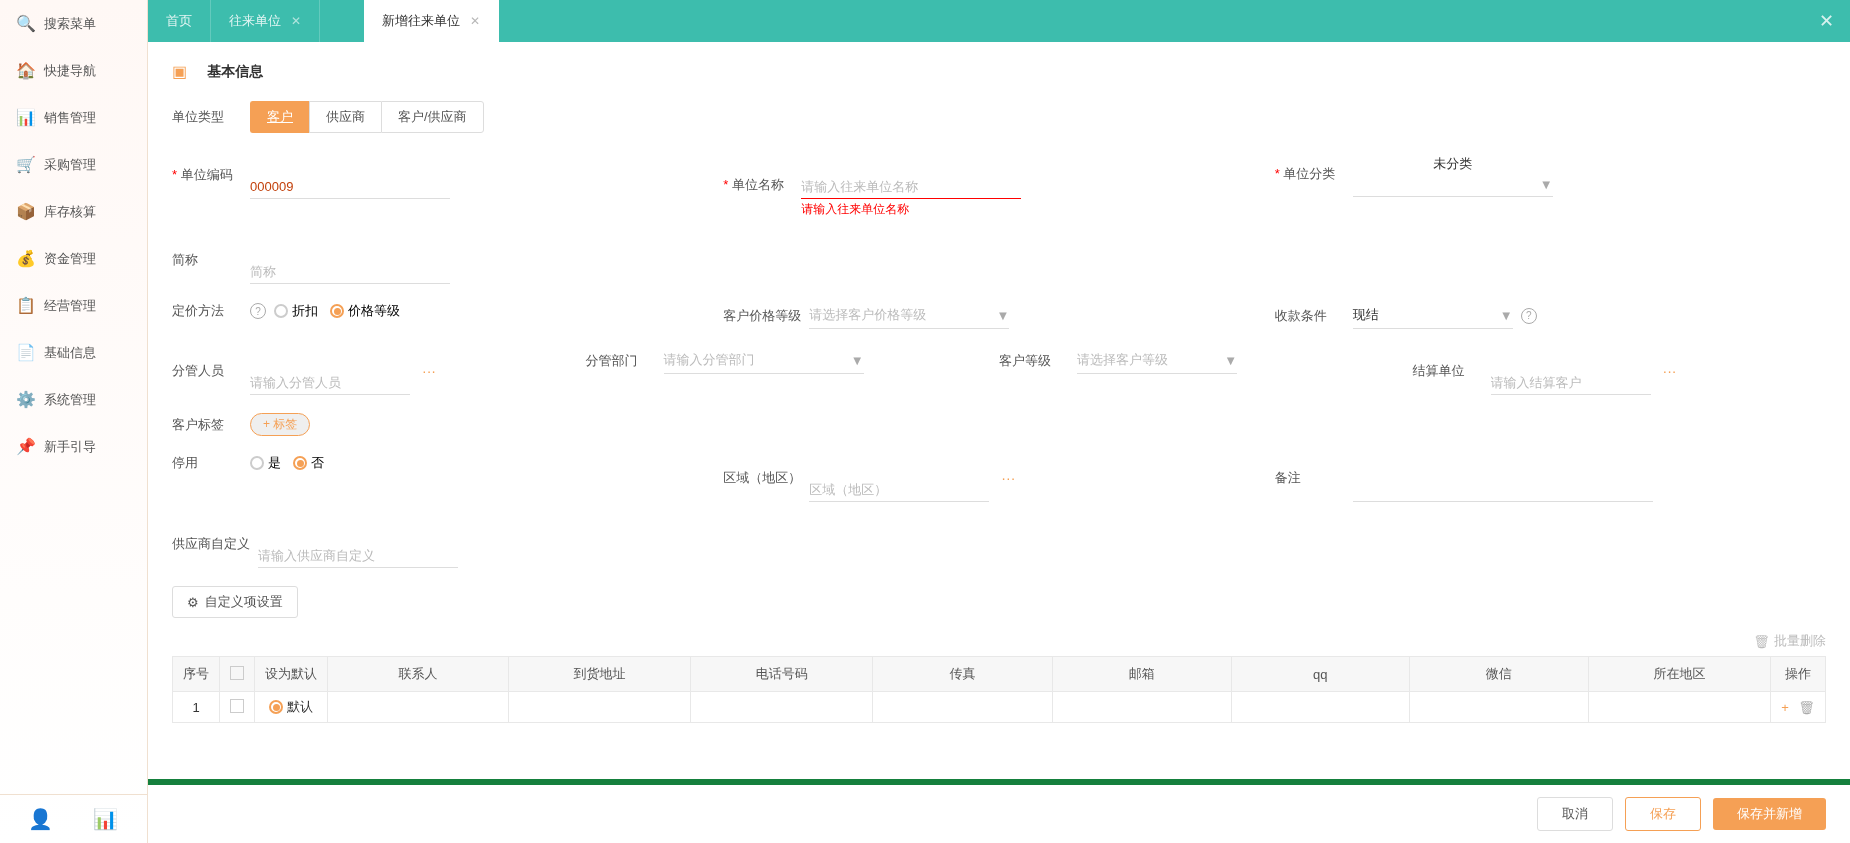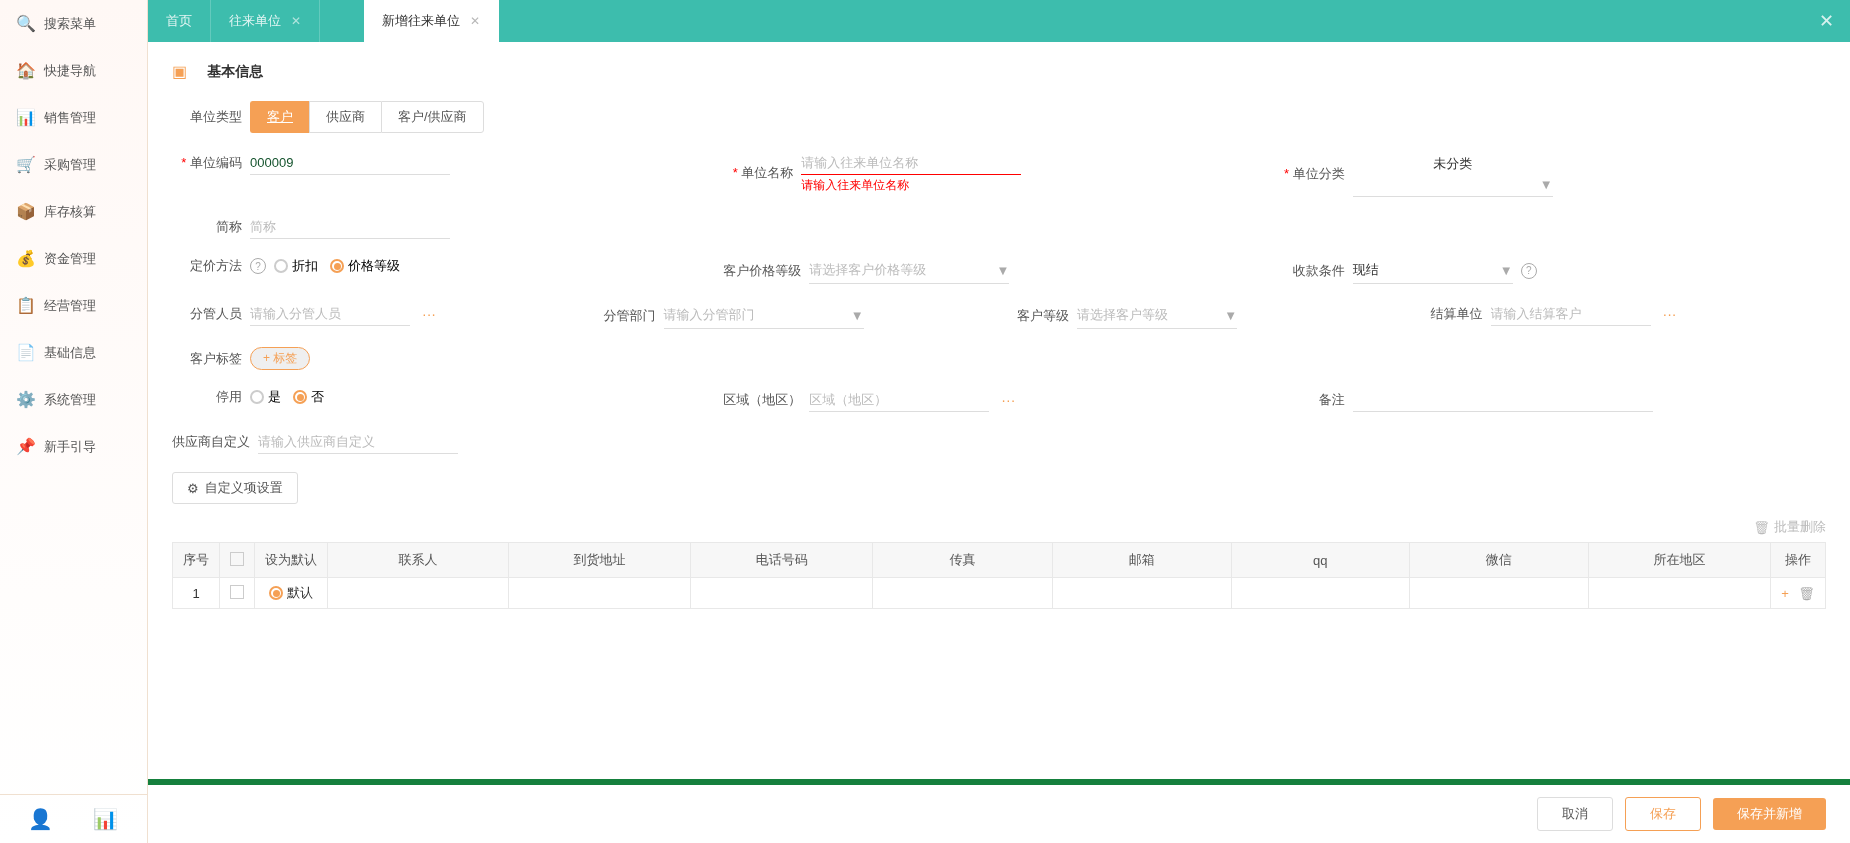--- a/index.html
+++ b/index.html
@@ -114,37 +114,38 @@
       display: flex;
       align-items: center;
       gap: 8px;
       flex: 1;
       min-width: 280px;
     }
     .form-label {
       white-space: nowrap;
       color: #555;
       font-size: 13px;
-      text-align: right;
+      text-align: left;
       min-width: 70px;
     }
     .form-label.required::before {
       content: '* ';
       color: red;
     }
     .form-input {
       border: none;
       border-bottom: 1px solid #ddd;
       outline: none;
       padding: 4px 0;
       font-size: 13px;
-      color: #14532d;
+      color: #c2410c;
       background: transparent;
       flex: 1;
       min-width: 120px;
+      margin-top: 24px;
     }
     .form-input::placeholder { color: #bbb; }
     .form-input.error-border { border-bottom: 1px solid red; }
     .error-msg { color: red; font-size: 12px; margin-top: 2px; }
 
     .form-select {
       display: flex;
       align-items: center;
       gap: 4px;
       border-bottom: 1px solid #ddd;

